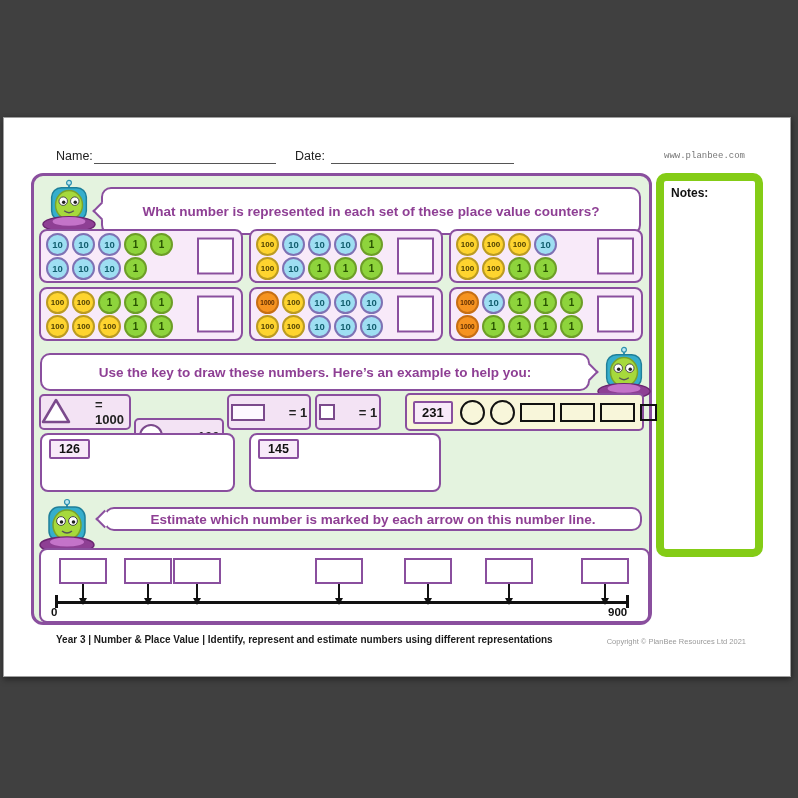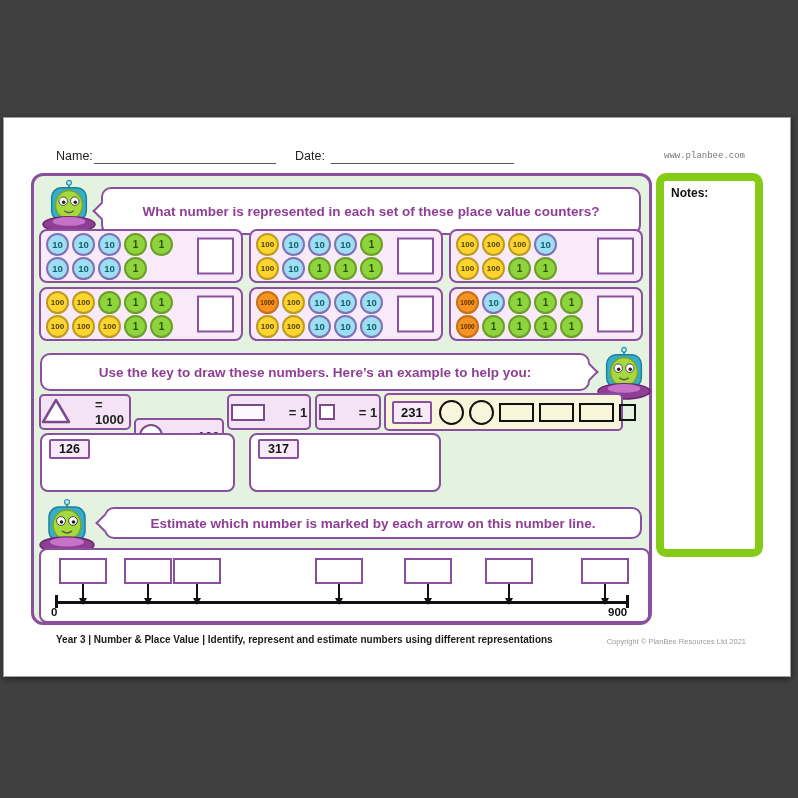--- a/index.html
+++ b/index.html
@@ -278,53 +278,53 @@
       </div>
       <div class="key-item" style="left:193px; width:84px; top:218px;">
         <span class="shape-rect"></span>
         <span>= 1</span>
       </div>
       <div class="key-item" style="left:281px; width:66px; top:218px;">
         <span class="shape-square"></span>
         <span>= 1</span>
       </div>
 
-      <div class="example-box" style="left:350px; top:217px;">
+      <div class="example-box" style="left:371px; top:217px;">
         <span class="ex-num">231</span>
         <span style="display:flex; align-items:center; gap:5px;">
             <span class="ex-circle"></span>
             <span class="ex-circle"></span>
             <span class="ex-rect"></span>
             <span class="ex-rect"></span>
             <span class="ex-rect"></span>
             <span class="ex-square"></span>
           </span>
       </div>
 
       <div class="prob-box" style="left:6px;   width:195px; top:257px;">
         <span class="prob-num">126</span>
       </div>
       <div class="prob-box" style="left:215px; width:192px; top:257px;">
-        <span class="prob-num">317</span>
+        <span class="prob-num">145</span>
       </div>
 
       <div class="alien" style="left:3px; top:322px; width:60px; height:56px;"><svg width="100%" height="100%" viewBox="0 0 60 56">
             <line x1="30" y1="5" x2="30" y2="11" stroke="#2c8fae" stroke-width="2"></line>
             <circle cx="30" cy="4" r="2.5" fill="#bfe9f2" stroke="#2c8fae" stroke-width="1.2"></circle>
             <rect x="12" y="9" width="36" height="34" rx="10" fill="#35aecc" stroke="#1f7f99" stroke-width="1.5"></rect>
             <ellipse cx="30" cy="27" rx="14" ry="15" fill="#a6d93c" stroke="#7aa32a" stroke-width="1.5"></ellipse>
             <circle cx="24" cy="23" r="4.4" fill="#fff" stroke="#444" stroke-width="1"></circle>
             <circle cx="36" cy="23" r="4.4" fill="#fff" stroke="#444" stroke-width="1"></circle>
             <circle cx="24.5" cy="24" r="1.8" fill="#222"></circle>
             <circle cx="36.5" cy="24" r="1.8" fill="#222"></circle>
             <path d="M25 33 q5 4 10 0" fill="none" stroke="#555" stroke-width="1.4"></path>
             <ellipse cx="30" cy="47" rx="27" ry="8" fill="#8e3f94" stroke="#6a2570" stroke-width="1.5"></ellipse>
             <ellipse cx="30" cy="44" rx="17" ry="4.5" fill="#c473c9"></ellipse>
           </svg></div>
-      <div class="bubble" style="left:70px; top:331px; width:538px; height:32px;">
+      <div class="bubble" style="left:70px; top:331px; width:538px; height:24px;">
         <div class="tail tail-left"></div>
         <span>Estimate which number is marked by each arrow on this number line.</span>
       </div>
 
       <div class="nl-box-wrap" style="left:5px; top:372px;">
         <div class="nl-line"></div>
         <div class="nl-tick" style="left:14px;"></div>
         <div class="nl-tick" style="left:585px;"></div>
         <span class="nl-label" style="left:10px;">0</span>
         <span class="nl-label" style="left:567px;">900</span>

